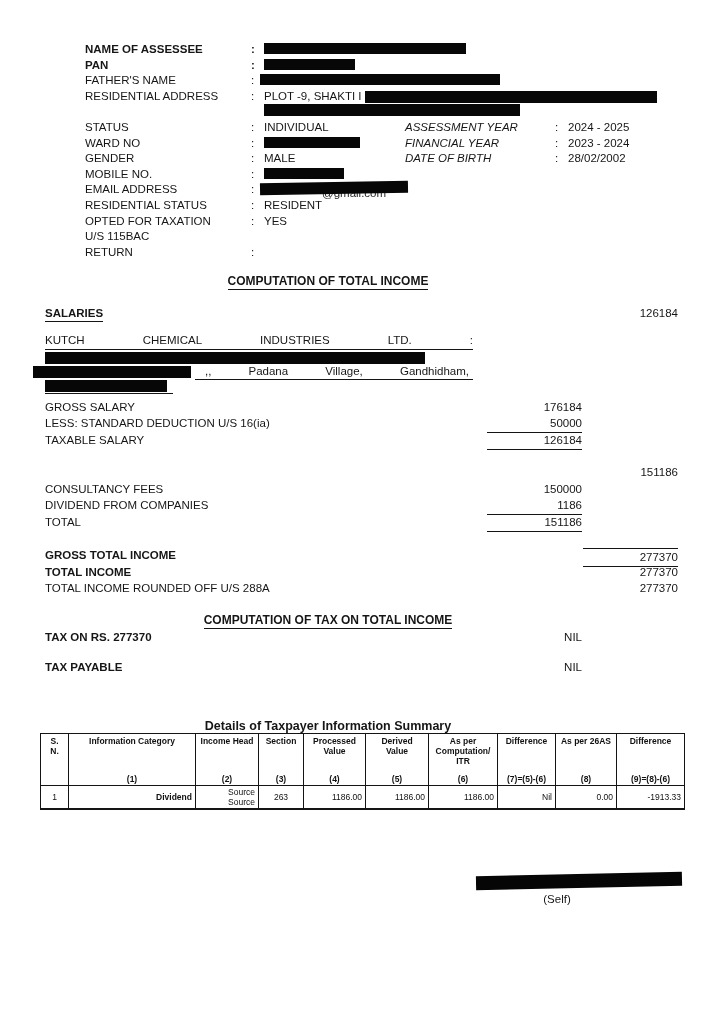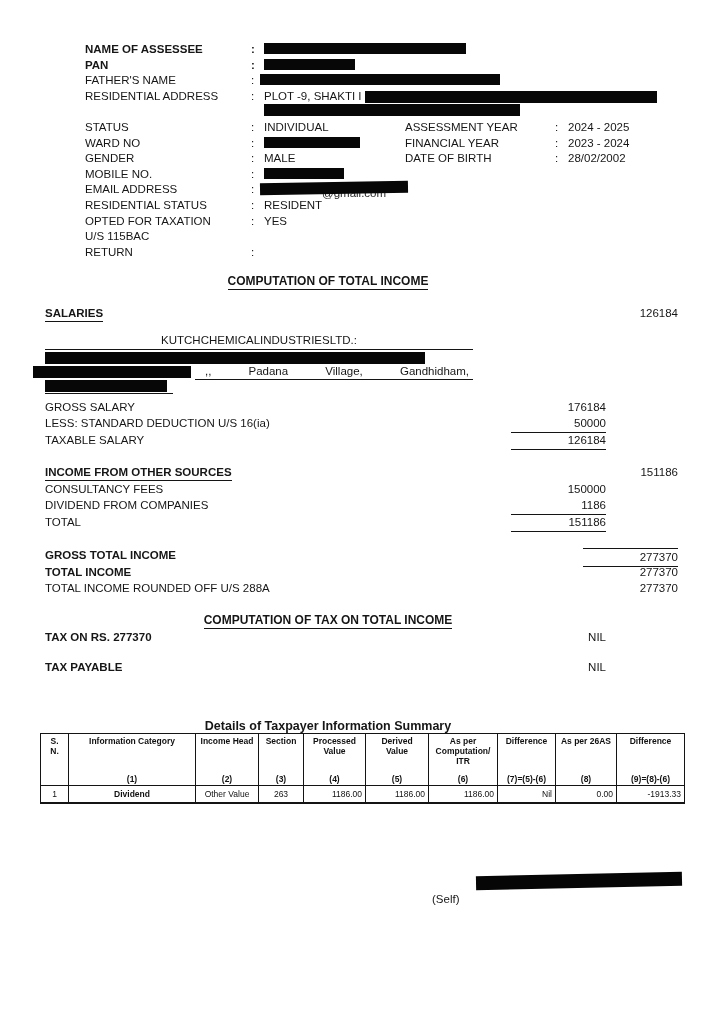--- a/index.html
+++ b/index.html
@@ -10,41 +10,41 @@
 
   
   .info{position:absolute;left:45px;top:42px;width:612px;}
   .irow{display:flex;line-height:15.6px;padding-left:40px;}
   .ilbl{width:166px;flex:none;}
   .icolon{width:13px;flex:none;text-align:left;}
   .ival{flex:1;position:relative;}
   .bar{background:#070707;display:inline-block;height:11px;vertical-align:-1px;}
   .info-right{position:absolute;left:405px;top:120px;width:280px;}
   .irow2{display:flex;line-height:15.6px;}
-  .ilbl2{width:150px;flex:none;}
+  .ilbl2{width:150px;flex:none;font-style:italic;}
   .icolon2{width:13px;flex:none;}
   .peek{position:absolute;left:58px;top:4px;z-index:0;color:#262626;}
   .overbar{position:relative;z-index:1;}
 
   
   .center-title{position:absolute;left:0;width:656px;text-align:center;font-weight:bold;font-size:12px;}
   .center-title .u{border-bottom:1.5px solid #141414;}
 
   
   .arow{position:absolute;left:45px;width:633px;height:17px;line-height:14px;}
   .alabel{position:absolute;left:0;top:0;}
   .amt{position:absolute;top:0;width:95px;text-align:right;}
-  .amt-inner{right:72px;}
+  .amt-inner{right:96px;}
   .amt-outer{right:0;}
   .uline{border-bottom:1.3px solid #141414;padding-bottom:1.5px;}
   .oline{border-top:1.3px solid #141414;padding-top:1px;}
 
   
   .employer{position:absolute;left:45px;top:334px;width:428px;}
-  .eline1{display:flex;justify-content:center;border-bottom:1.3px solid #141414;
+  .eline1{display:flex;justify-content:space-between;border-bottom:1.3px solid #141414;
           height:14.5px;line-height:13px;}
   .eline2{margin-top:2px;height:13.5px;}
   .ebar2{display:block;width:380px;height:12px;}
   .eline3{display:flex;height:15px;line-height:13px;}
   .ebar3{width:158px;height:12px;flex:none;margin-left:-12px;margin-top:1px;}
   .ewords{flex:1;display:flex;justify-content:space-between;border-bottom:1.3px solid #141414;
           padding:0 4px 1px 10px;margin-left:4px;}
   .eline4{height:14px;}
   .ebar4wrap{width:128px;border-bottom:1.3px solid #141414;padding-bottom:1px;}
   .ebar4{display:block;width:122px;height:12px;}
@@ -53,24 +53,24 @@
   .tbl{position:absolute;left:40px;top:733px;width:644px;border-collapse:collapse;
        table-layout:fixed;font-size:8.5px;color:#111;}
   .tbl th,.tbl td{border:1px solid #141414;overflow:hidden;}
   .tbl{border:1.7px solid #141414;}
   .tbl thead tr.hrow1 th{border-bottom:none;vertical-align:top;padding:2px 1px 0 1px;
        font-weight:bold;text-align:center;white-space:pre-line;line-height:10px;height:36px;}
   .tbl thead tr.hrow2 th{border-top:none;vertical-align:bottom;padding:0 1px 1px 1px;
        font-weight:bold;text-align:center;line-height:9px;height:12px;}
   .tbl tbody td{height:14px;padding:1px 3px;line-height:10px;vertical-align:middle;}
   .tbl tbody tr{border-bottom:2px solid #141414;}
-  .ta-c{text-align:center;}.ta-l{text-align:center;margin-left:24px;}.ta-r{text-align:right;}
-
-  
-  .signature{position:absolute;right:42px;top:874px;width:250px;text-align:left;}
+  .ta-c{text-align:center;}.ta-l{text-align:right;margin-left:24px;}.ta-r{text-align:right;}
+
+  
+  .signature{position:absolute;right:42px;top:874px;width:250px;text-align:center;}
   .sigbar{width:206px;height:14px;background:#060606;margin-left:44px;transform:rotate(-1.2deg);}
   .sigself{margin-top:5px;}
 </style>
 </head>
 <body>
 
 <div class="page">
 
   <div class="info">
 
@@ -219,21 +219,20 @@
   <div class="arow" style="top:416px">
     <span class="alabel">LESS: STANDARD DEDUCTION U/S 16(ia)</span>
     <span class="amt amt-inner uline">50000</span>
   </div>
   <div class="arow" style="top:433px">
     <span class="alabel">TAXABLE SALARY</span>
     <span class="amt amt-inner uline">126184</span>
   </div>
 
   <div class="arow" style="top:465px">
-    <span class="alabel bold u">INCOME FROM OTHER SOURCES</span>
     <span class="amt amt-outer">151186</span>
   </div>
   <div class="arow" style="top:482px">
     <span class="alabel">CONSULTANCY FEES</span>
     <span class="amt amt-inner">150000</span>
   </div>
   <div class="arow" style="top:498px">
     <span class="alabel">DIVIDEND FROM COMPANIES</span>
     <span class="amt amt-inner uline">1186</span>
   </div>
@@ -312,21 +311,21 @@
         <th>(6)</th>
         <th>(7)=(5)-(6)</th>
         <th>(8)</th>
         <th>(9)=(8)-(6)</th>
       </tr>
     </thead>
     <tbody>
       <tr>
         <td class="ta-c">1</td>
         <td class="ta-l bold">Dividend</td>
-        <td class="ta-l">Other Value</td>
+        <td class="ta-l">Source Source</td>
         <td class="ta-c">263</td>
         <td class="ta-r">1186.00</td>
         <td class="ta-r">1186.00</td>
         <td class="ta-r">1186.00</td>
         <td class="ta-r">Nil</td>
         <td class="ta-r">0.00</td>
         <td class="ta-r">-1913.33</td>
       </tr>
     </tbody>
   </table>

